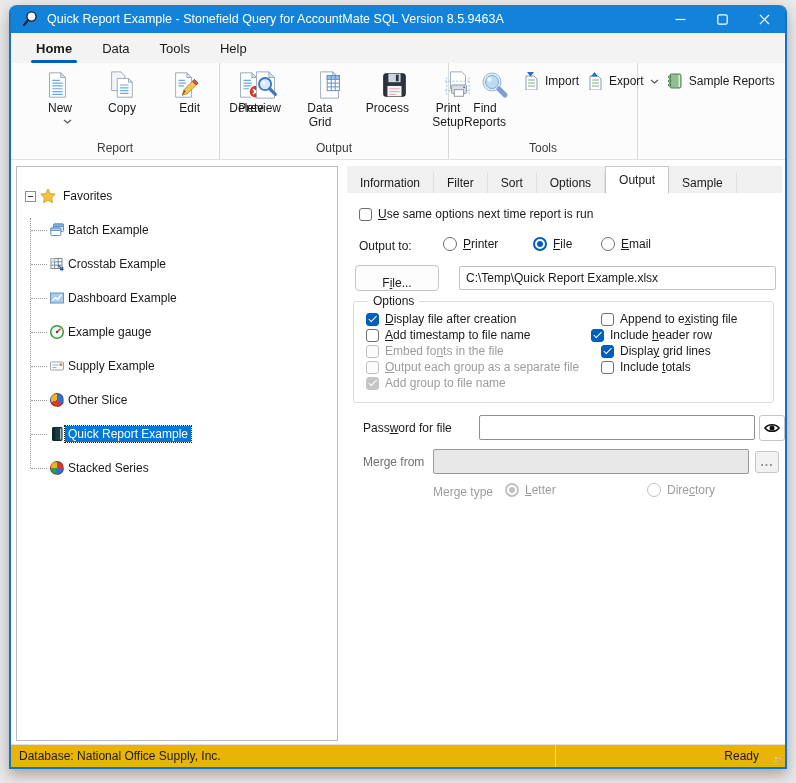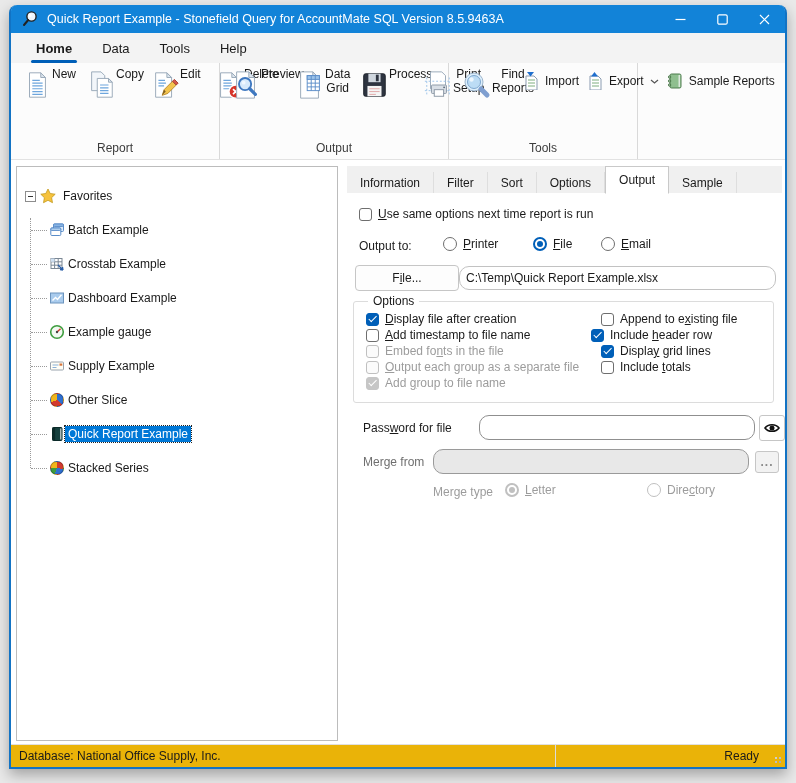--- a/index.html
+++ b/index.html
@@ -39,21 +39,21 @@
     content:"";position:absolute;left:10px;right:10px;bottom:0;height:3px;
     background:#005fb8;border-radius:2px;
   }
 
   
   .ribbon{height:96px;flex:none;background:#fcfcfc;border-bottom:1px solid #e2e2e2;display:flex;}
   .ribbon-group{display:flex;flex-direction:column;border-right:1px solid #d9d9d9;}
   .rg-body{flex:1;display:flex;align-items:flex-start;padding:5px 8px 0 8px;gap:8px;}
   .rg-label{flex:none;text-align:center;color:#3c3c3c;font-size:12px;padding:1px 0 4px;}
   .rb-large{
-    min-width:50px;padding:0 3px;display:flex;flex-direction:row;align-items:flex-start;
+    min-width:50px;padding:0 3px;display:flex;flex-direction:column;align-items:flex-end;
     text-align:center;line-height:1.15;color:#1a1a1a;
   }
   .rb-large .rb-icon{height:34px;display:flex;align-items:center;justify-content:center;}
   .rb-chevron{margin-top:3px;}
   .rb-small-col{display:flex;flex-direction:row;justify-content:flex-start;gap:6px;padding-top:4px;}
   .rb-small{display:flex;align-items:center;gap:6px;white-space:nowrap;}
   .rb-small .rb-icon16{width:18px;height:18px;flex:none;display:flex;align-items:center;justify-content:center;}
 
   
   .main{flex:1;position:relative;background:#fff;}
@@ -119,21 +119,21 @@
   .rd.disabled.selected::after{background:#c0c0c0;}
   .radio-row{display:flex;align-items:center;gap:6px;position:absolute;white-space:nowrap;}
 
   .field-label{position:absolute;white-space:nowrap;}
 
   .btn{
     position:absolute;background:#fdfdfd;border:1px solid #c6c6c6;border-radius:4px;
     display:flex;align-items:center;justify-content:center;font-size:12px;color:#1a1a1a;box-sizing:border-box;
   }
   .text-input{
-    position:absolute;border:1px solid #8f8f8f;border-radius:10px;background:#fff;
+    position:absolute;border:1px solid #8f8f8f;border-radius:2px;background:#fff;
     font-family:"Liberation Sans","DejaVu Sans",sans-serif;font-size:12px;color:#1a1a1a;
     padding:0 6px;box-sizing:border-box;outline:none;
   }
   .text-input.light-border{border-color:#c2c2c2;}
   .text-input:disabled,.text-input.disabled{background:#e8e8e8;color:#8a8a8a;}
 
   .groupbox{
     position:absolute;border:1px solid #dcdcdc;border-radius:3px;box-sizing:border-box;
   }
   .groupbox-legend{
@@ -504,21 +504,21 @@
         </div>
         <div class="radio-row" style="left:186px;top:44px;">
           <span class="rd selected"></span>
           <span><u>F</u>ile</span>
         </div>
         <div class="radio-row" style="left:254px;top:44px;">
           <span class="rd"></span>
           <span><u>E</u>mail</span>
         </div>
 
-        <div class="btn" style="left:8px;top:72px;width:104px;height:26px;">
+        <div class="btn" style="left:8px;top:72px;width:84px;height:26px;align-items:flex-end;">
           <span>F<u>i</u>le...</span>
         </div>
         <input class="text-input light-border" style="left: 112px; top: 73px; right: 6px; height: 24px;" value="C:\Temp\Quick Report Example.xlsx">
 
         <div class="groupbox" style="left:6px;top:108px;right:8px;height:102px;">
           <span class="groupbox-legend">Options</span>
 
           <div class="check-row" style="left:12px;top:10px;">
             <span class="cb checked"></span>
             <span><u>D</u>isplay file after creation</span>

